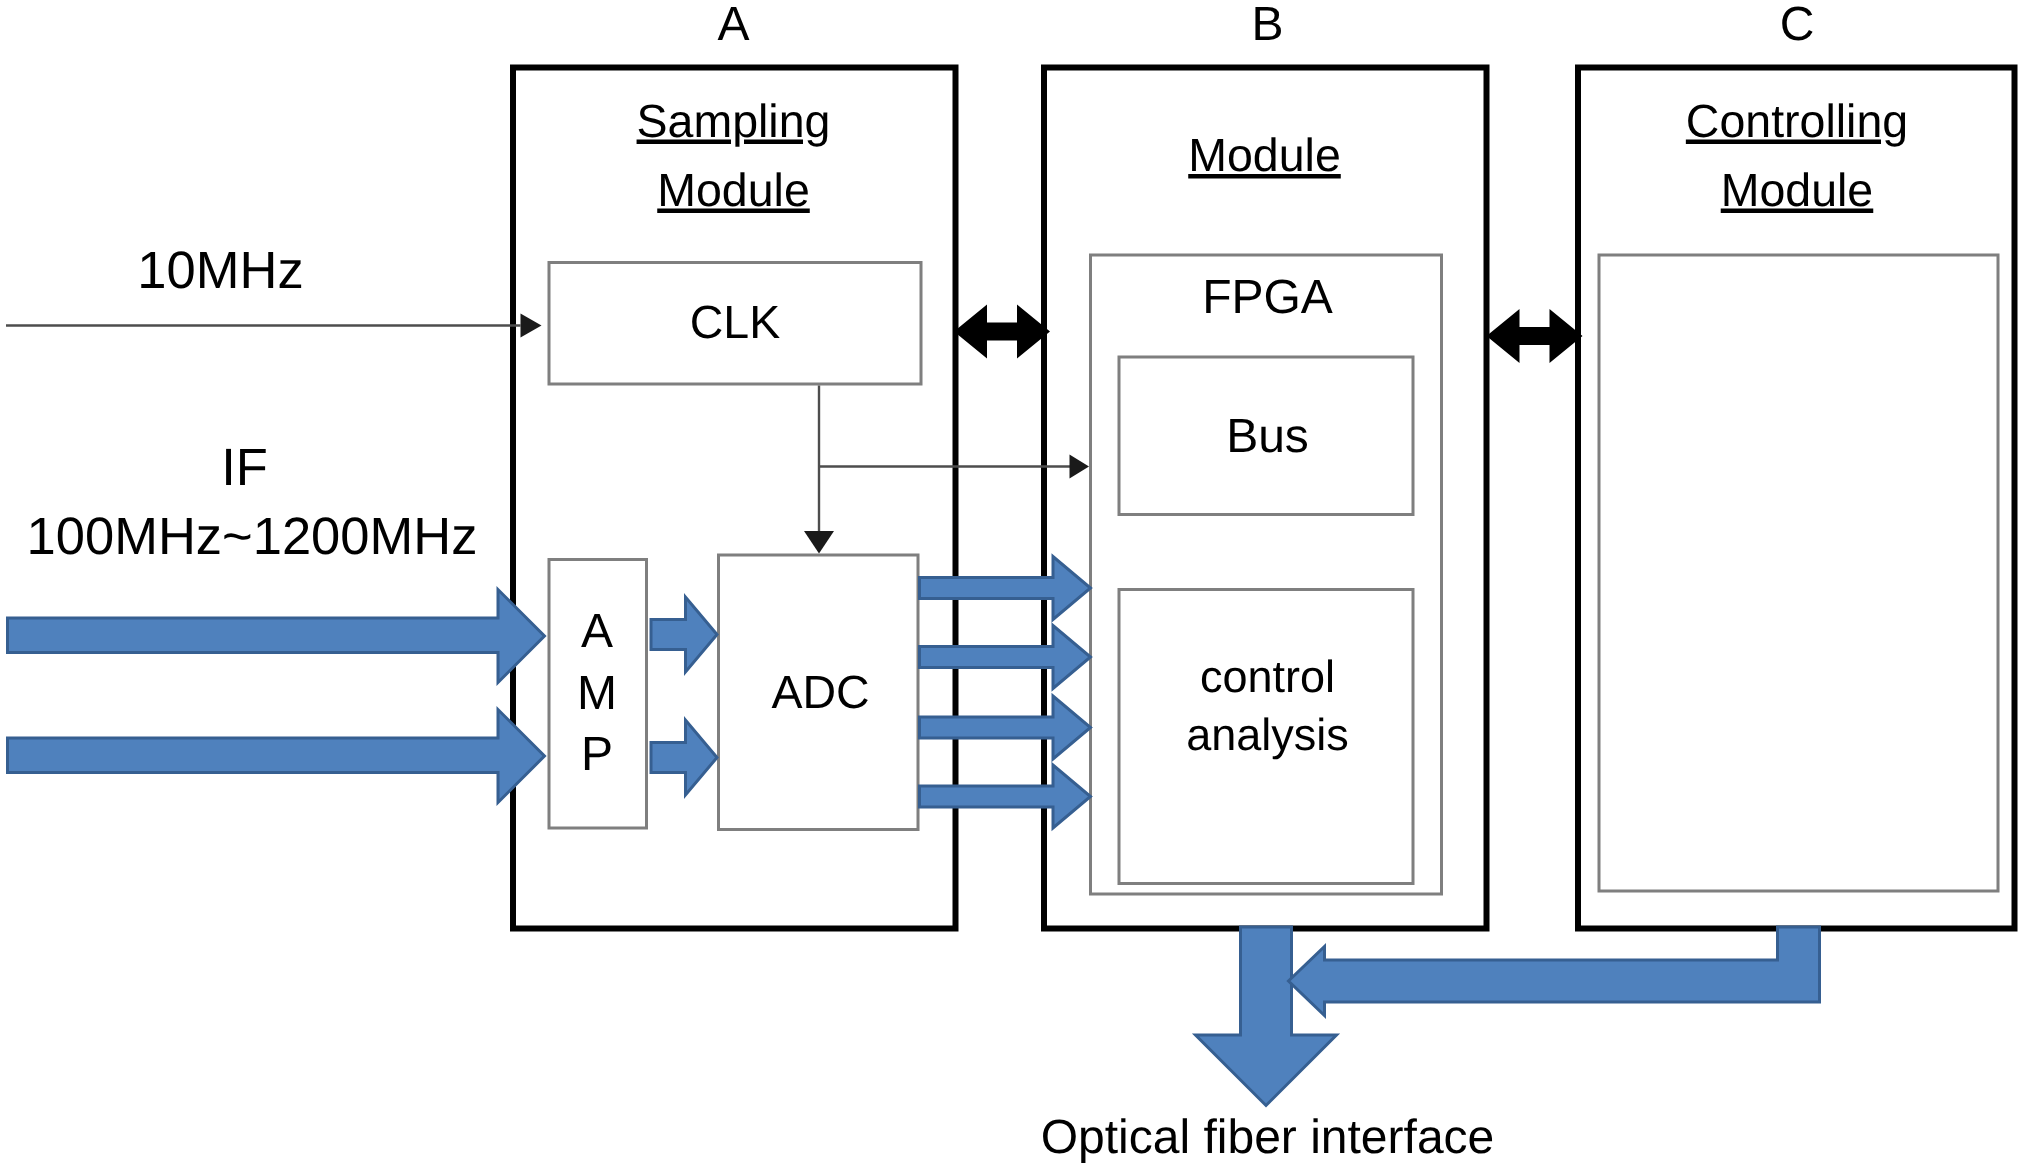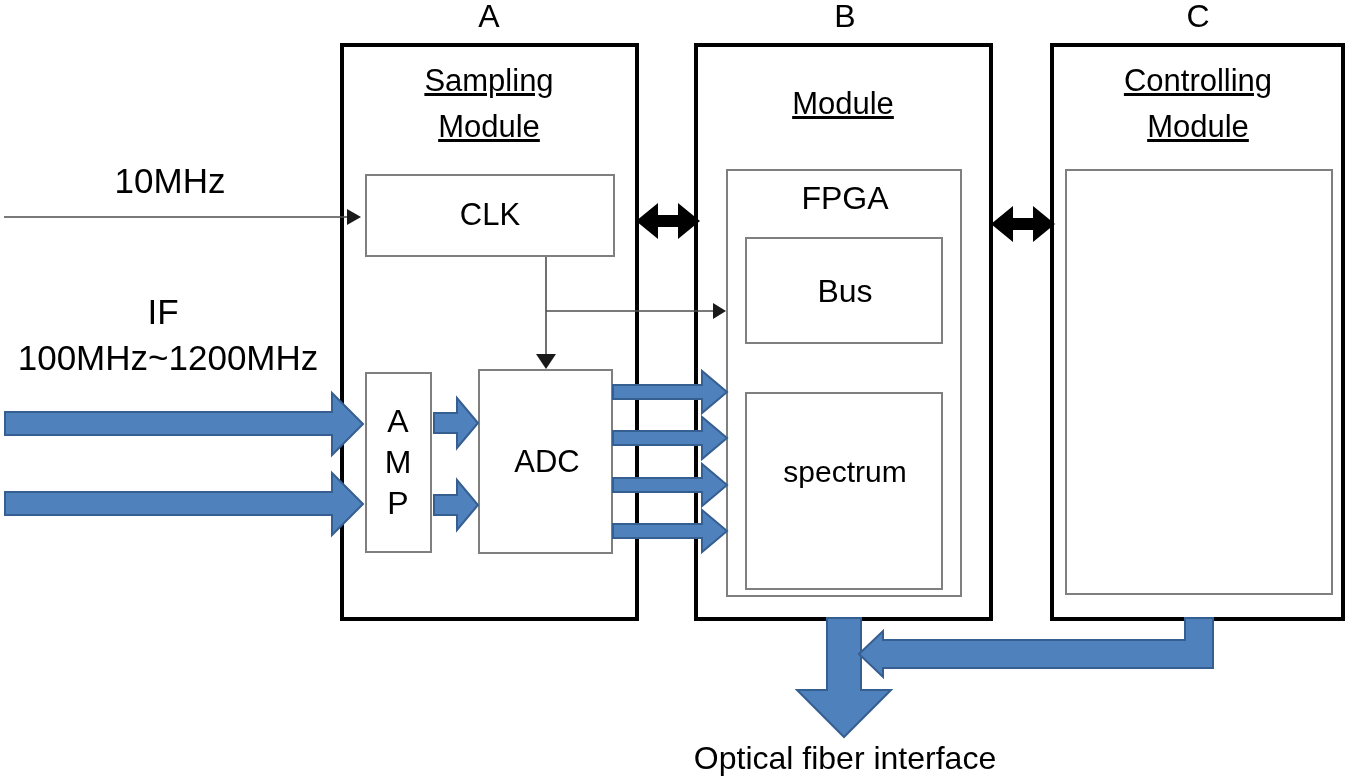--- a/index.html
+++ b/index.html
@@ -67,24 +67,25 @@
   <div class="txt box-label" style="left:490px;top:215px;">CLK</div>
   <div class="txt amp-label" style="left:398px;top:462px;">
     <div>A</div>
     <div>M</div>
     <div>P</div>
   </div>
   <div class="txt box-label" style="left:547px;top:462px;">ADC</div>
   <div class="txt fpga-label" style="left:845px;top:198px;">FPGA</div>
   <div class="txt bus-label" style="left:845px;top:291px;">Bus</div>
   <div class="txt spectrum-label" style="left:845px;top:471px;">
-    <div>spectrum</div>
+    <div>control</div>
+    <div>analysis</div>
   </div>
 
-  <div class="txt io-label" style="left:170px;top:181px;">10MHz</div>
+  <div class="txt io-label" style="left:147px;top:181px;">10MHz</div>
   <div class="txt io-label" style="left:163px;top:312px;">IF</div>
   <div class="txt io-label" style="left:168px;top:358px;">100MHz~1200MHz</div>
 
   <div class="txt out-label" style="left:845px;top:758px;text-align:right;">Optical fiber interface</div>
 
   <svg class="arrows" width="1350" height="783" viewBox="0 0 1350 783">
 
     <path class="thin" d="M4,217 H347"></path>
     <polygon class="thin-head" points="347,209 361,217 347,225"></polygon>
 

